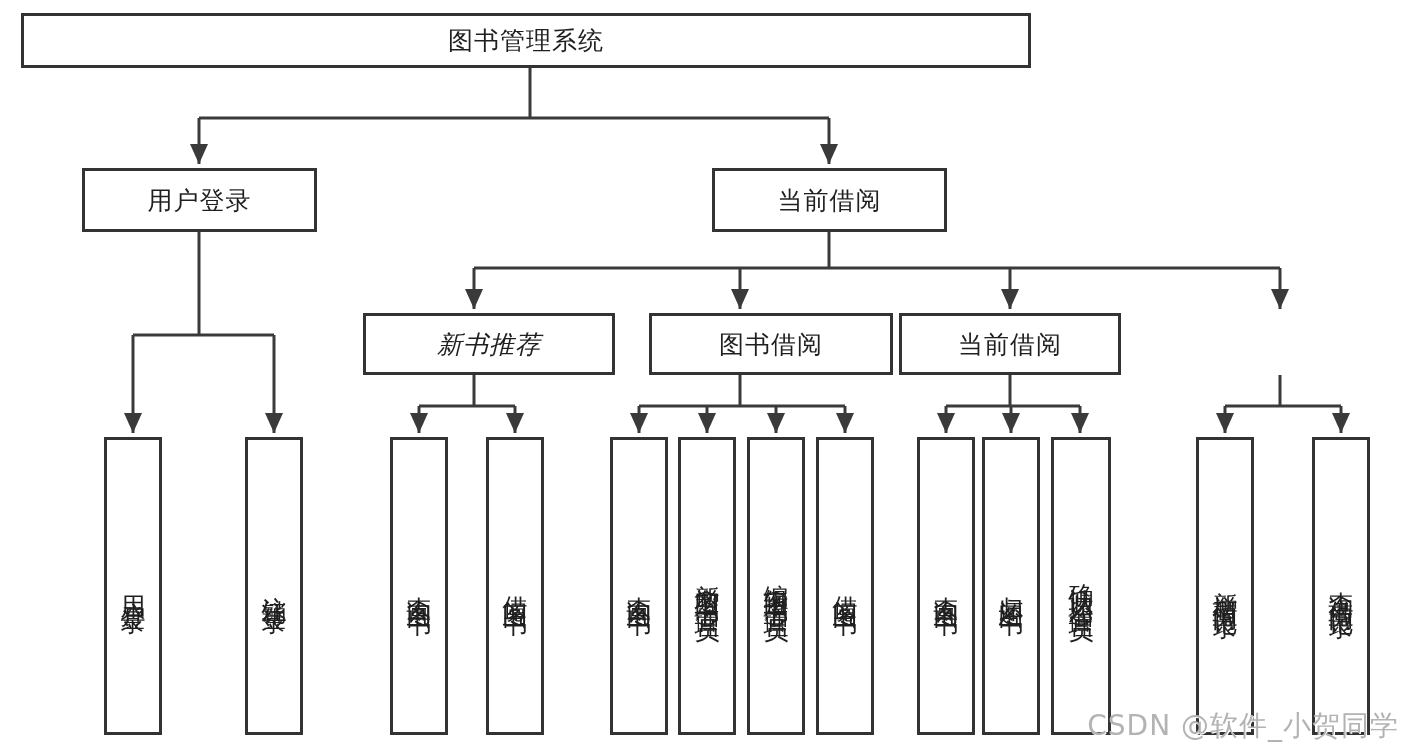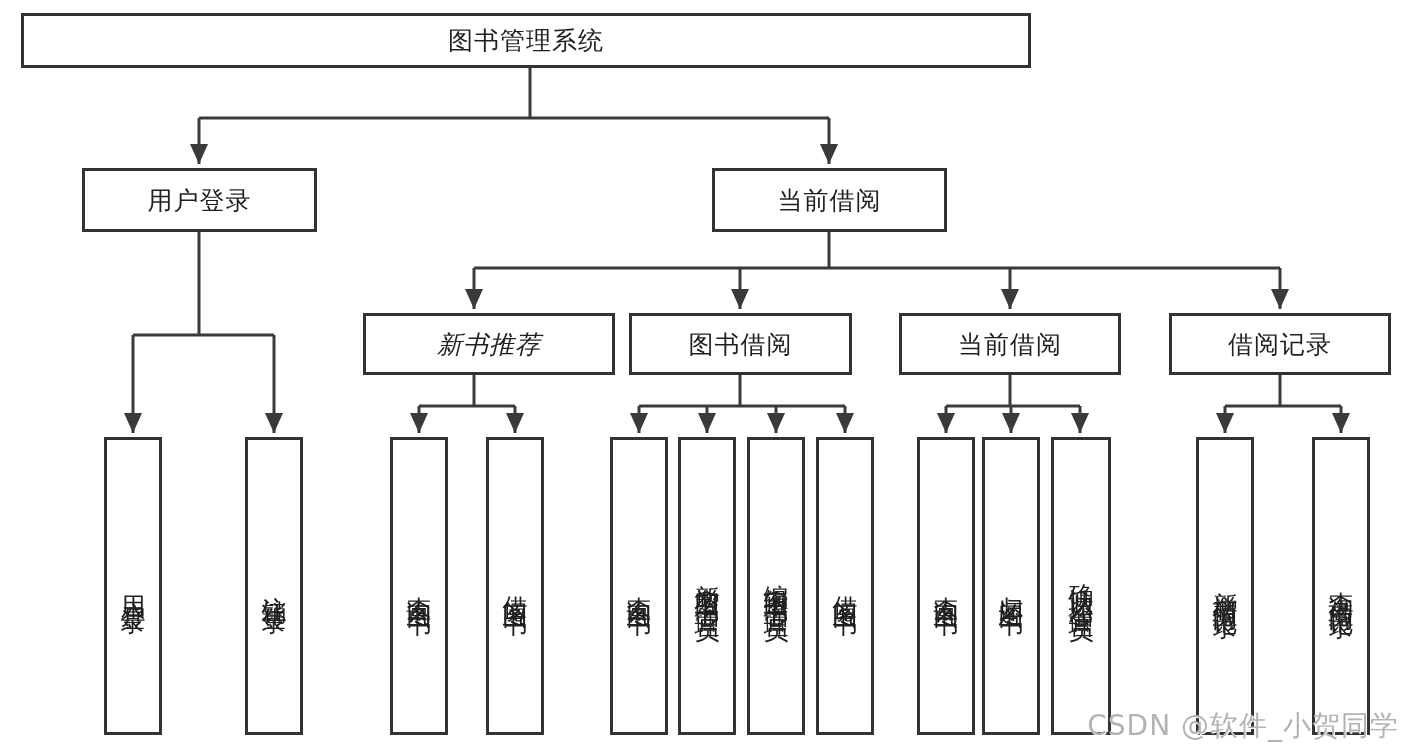--- a/index.html
+++ b/index.html
@@ -83,28 +83,25 @@
   <div class="hbox" style="left:82px;top:168px;width:235px;height:64px;">
     <span>用户登录</span>
   </div>
   <div class="hbox" style="left:712px;top:168px;width:235px;height:64px;">
     <span>当前借阅</span>
   </div>
 
   <div class="hbox" style="left:363px;top:313px;width:252px;height:62px;font-style:italic;">
     <span>新书推荐</span>
   </div>
-  <div class="hbox" style="left:629px;top:313px;width:223px;height:62px;">
+  <div class="hbox" style="left:649px;top:313px;width:244px;height:62px;">
     <span>图书借阅</span>
   </div>
   <div class="hbox" style="left:899px;top:313px;width:222px;height:62px;">
     <span>当前借阅</span>
-  </div>
-  <div class="hbox" style="left:1169px;top:313px;width:222px;height:62px;">
-    <span>借阅记录</span>
   </div>
 
   <div class="vbox" style="left:104px;">
     <span>用户登录</span>
   </div>
   <div class="vbox" style="left:245px;">
     <span>注销登录</span>
   </div>
 
   <div class="vbox" style="left:390px;">

